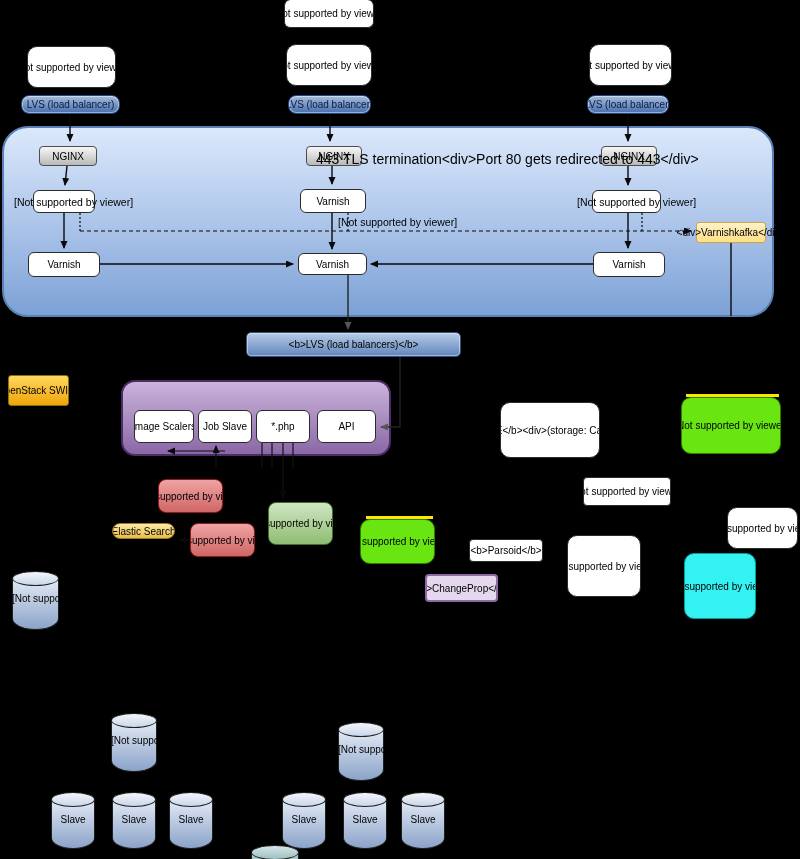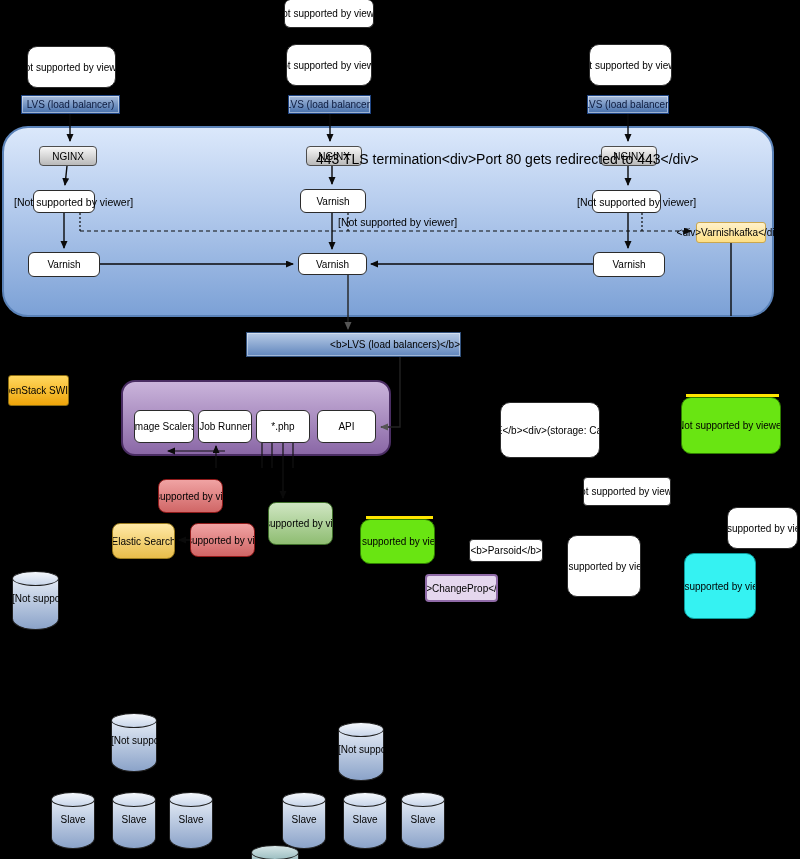--- a/index.html
+++ b/index.html
@@ -11,41 +11,40 @@
   }
   .box{
     position:absolute;box-sizing:border-box;
     display:flex;align-items:center;justify-content:center;
     text-align:center;font-size:10px;color:#000;
     overflow:hidden;white-space:nowrap;
   }
   .white{background:#fff;border:1px solid #2b2b2b;border-radius:6px;}.r4{border-radius:4px;}.r6{border-radius:6px;}.r10{border-radius:10px;}
   .lvs-sm{
     background:linear-gradient(#a6bcdc,#4870ab);
-    border:1px solid #1f4584;border-radius:0;
+    border:1px solid #1f4584;border-radius:8px;
     box-shadow:inset 0 0 0 1px rgba(255,255,255,.45);
     color:#0d1b3e;
   }
   .bigblue{
     background:linear-gradient(180deg,#dbe8fb 0%,#b7cdee 40%,#7ca1d6 100%);
     border:2px solid #5a82b8;border-radius:26px;
   }
   .gray{
     background:linear-gradient(#f7f7f7,#b9b9b9);
     border:1px solid #4d4d4d;border-radius:4px;
   }
   .note-yellow{
     background:linear-gradient(#fff1c9,#fedf84);
     border:1px solid #caa74e;border-radius:3px;
   }
   .lvs-big{
     background:linear-gradient(#b7cbe6,#6186bd);
-    border:1px solid #33537f;border-radius:0;
+    border:1px solid #33537f;border-radius:5px;
     box-shadow:inset 0 0 0 1px rgba(255,255,255,.4);
-    justify-content:flex-end;
   }
   .orange{
     background:linear-gradient(#ffd75e,#efa50a);
     border:1px solid #8c6d12;border-radius:3px;
   }
   .purple-cont{
     background:linear-gradient(#cab4db,#8a67a6);
     border:2px solid #4a2d63;border-radius:14px;
   }
   .red{
@@ -160,42 +159,42 @@
 
 <div class="box orange z3" style="left:8px;top:375px;width:61px;height:31px;">
     <span>OpenStack SWIFT</span>
   </div>
 
 <div class="box purple-cont z2" style="left:121px;top:380px;width:270px;height:76px;"></div>
 <div class="box white z4" style="left:134px;top:410px;width:60px;height:33px;">
     <span>Image Scalers</span>
   </div>
 <div class="box white z4" style="left:198px;top:410px;width:54px;height:33px;">
-    <span>Job Runner</span>
+    <span>Job Slave</span>
   </div>
 <div class="box white z4" style="left:256px;top:410px;width:54px;height:33px;">
     <span>*.php</span>
   </div>
 <div class="box white z4" style="left:317px;top:410px;width:59px;height:33px;">
     <span>API</span>
   </div>
 
 <div class="box white r10 z3" style="left:500px;top:402px;width:100px;height:56px;">
     <span>&lt;b&gt;RESTBASE&lt;/b&gt;&lt;div&gt;(storage: Cassandra)&lt;/div&gt;</span>
   </div>
 
 <div class="strip" style="left:686px;top:394px;width:93px;"></div>
 <div class="box greenbright z3" style="left:681px;top:397px;width:100px;height:57px;">
     <span>[Not supported by viewer]</span>
   </div>
 
 <div class="box red z3" style="left:158px;top:479px;width:65px;height:34px;">
     <span>[Not supported by viewer]</span>
   </div>
-<div class="box yellowbox z3" style="left:112px;top:523px;width:63px;height:36px;">
+<div class="box yellowbox z3" style="left:112px;top:523px;width:63px;height:16px;">
     <span>Elastic Search</span>
   </div>
 <div class="box red z3" style="left:190px;top:523px;width:65px;height:34px;">
     <span>[Not supported by viewer]</span>
   </div>
 <div class="box greenmuted z3" style="left:268px;top:502px;width:65px;height:43px;">
     <span>[Not supported by viewer]</span>
   </div>
 
 <div class="strip" style="left:366px;top:516px;width:67px;"></div>

